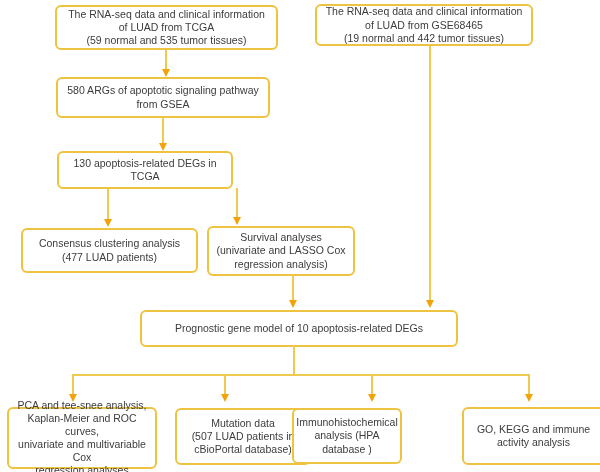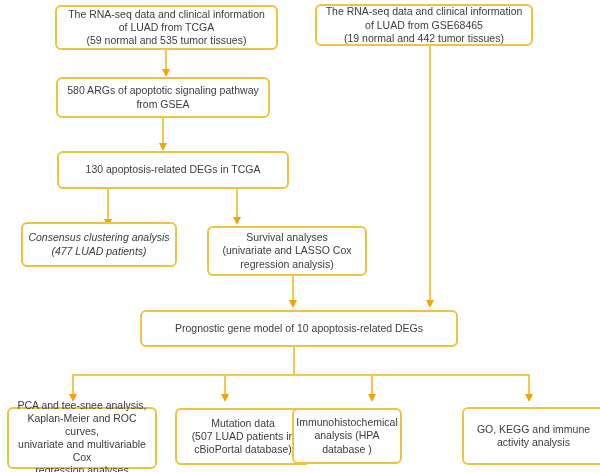--- a/index.html
+++ b/index.html
@@ -55,30 +55,30 @@
 
   <div class="vline" style="left:165px;top:49px;height:21px;"></div>
   <div class="head" style="left:161.5px;top:69px;"></div>
 
   <div class="node" style="left:56px;top:77px;width:214px;height:41px;">580 ARGs of apoptotic signaling pathway
 from GSEA</div>
 
   <div class="vline" style="left:162px;top:117px;height:27px;"></div>
   <div class="head" style="left:158.5px;top:143px;"></div>
 
-  <div class="node" style="left:57px;top:151px;width:232px;height:38px;">130 apoptosis-related DEGs in TCGA</div>
+  <div class="node" style="left:57px;top:151px;width:176px;height:38px;">130 apoptosis-related DEGs in TCGA</div>
 
   <div class="vline" style="left:107px;top:188px;height:31px;"></div>
   <div class="head" style="left:103.5px;top:219px;"></div>
   <div class="vline" style="left:236px;top:188px;height:29px;"></div>
   <div class="head" style="left:232.5px;top:217px;"></div>
 
-  <div class="node" style="left:21px;top:222px;width:156px;height:45px;font-style:italic;">Consensus clustering analysis
+  <div class="node" style="left:21px;top:228px;width:177px;height:45px;">Consensus clustering analysis
 (477 LUAD patients)</div>
-  <div class="node" style="left:207px;top:226px;width:160px;height:50px;">Survival analyses
+  <div class="node" style="left:207px;top:226px;width:148px;height:50px;">Survival analyses
 (univariate and LASSO Cox
 regression analysis)</div>
 
   <div class="vline" style="left:292px;top:275px;height:26px;"></div>
   <div class="head" style="left:288.5px;top:300px;"></div>
 
   <div class="vline" style="left:429px;top:45px;height:256px;"></div>
   <div class="head" style="left:425.5px;top:300px;"></div>
 
   <div class="node" style="left:140px;top:310px;width:318px;height:37px;">Prognostic gene model of 10 apoptosis-related DEGs</div>

